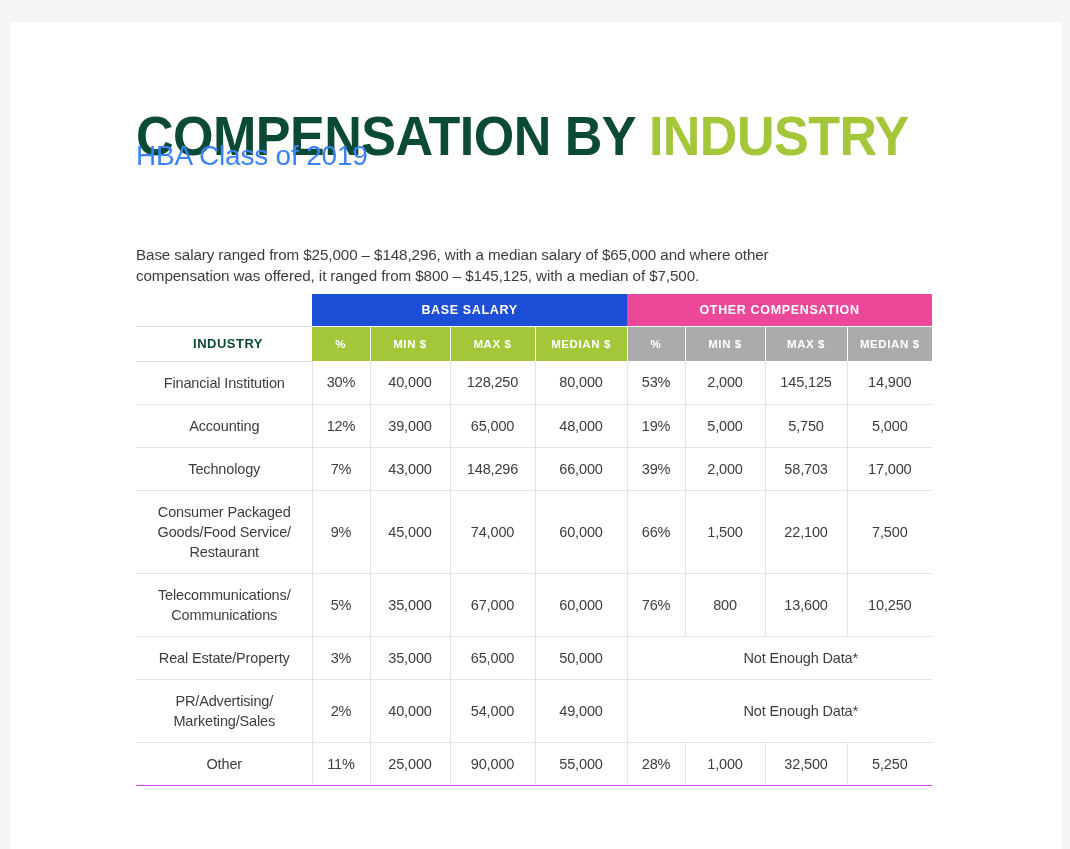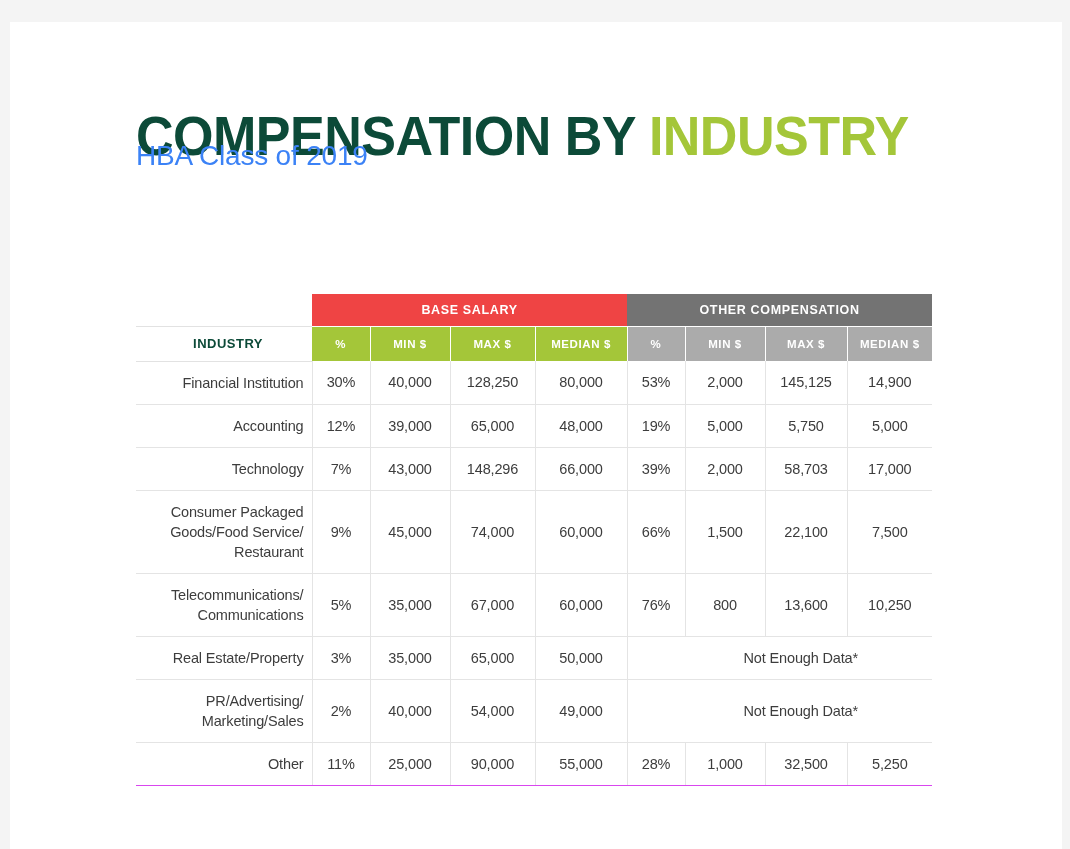--- a/index.html
+++ b/index.html
@@ -79,22 +79,22 @@
   .grp {
     height: 32px;
     font-size: 12.5px;
     font-weight: bold;
     color: #ffffff;
     letter-spacing: 0.65px;
     text-align: center;
     vertical-align: middle;
     font-family: "Liberation Sans Narrow", "Liberation Sans", sans-serif;
   }
-  .grp.base  { background: #ef4444; margin-top: 16px; }
-  .grp.other { background: #737373; }
+  .grp.base  { background: #1d4ed8; margin-top: 16px; }
+  .grp.other { background: #ec4899; }
   .grp.blank { background: transparent; }
 
   
   .sub {
     height: 35px;
     font-size: 11.5px;
     font-weight: bold;
     color: #ffffff;
     letter-spacing: 0.6px;
     text-align: center;
@@ -126,40 +126,41 @@
     color: #3d3d3d;
     text-align: center;
     vertical-align: middle;
     border-bottom: 1px solid #e4e4e4;
     border-right: 1px solid #e4e4e4;
     letter-spacing: -0.15px;
     padding: 11px 2px;
     line-height: 20px;
   }
   tbody td.ind {
-    text-align: right;
+    text-align: center;
     padding-left: 9px;
     padding-right: 8px;
   }
   tbody td.lastcol { border-right: none; }
   tbody tr:last-child td { border-bottom: 1px solid #d946ef; }
   td.ned { border-right: none; padding-left: 44px; }
 </style>
 </head>
 <body>
 
 <div id="page">
 
   <h1 id="title">
     <span class="t-dark">COMPENSATION BY</span>
     <span class="t-light">INDUSTRY</span>
   </h1>
 
   <div id="subtitle">HBA Class of 2019</div>
 
+  <p id="intro">Base salary ranged from $25,000 – $148,296, with a median salary of $65,000 and where other compensation was offered, it ranged from $800 – $145,125, with a median of $7,500.</p>
 
   <div id="table-wrap">
     <table class="comp">
       <colgroup>
         <col class="c-ind">
           <col class="c-pct">
           <col class="c-min">
           <col class="c-max">
           <col class="c-med">
         <col class="c-pct2">

